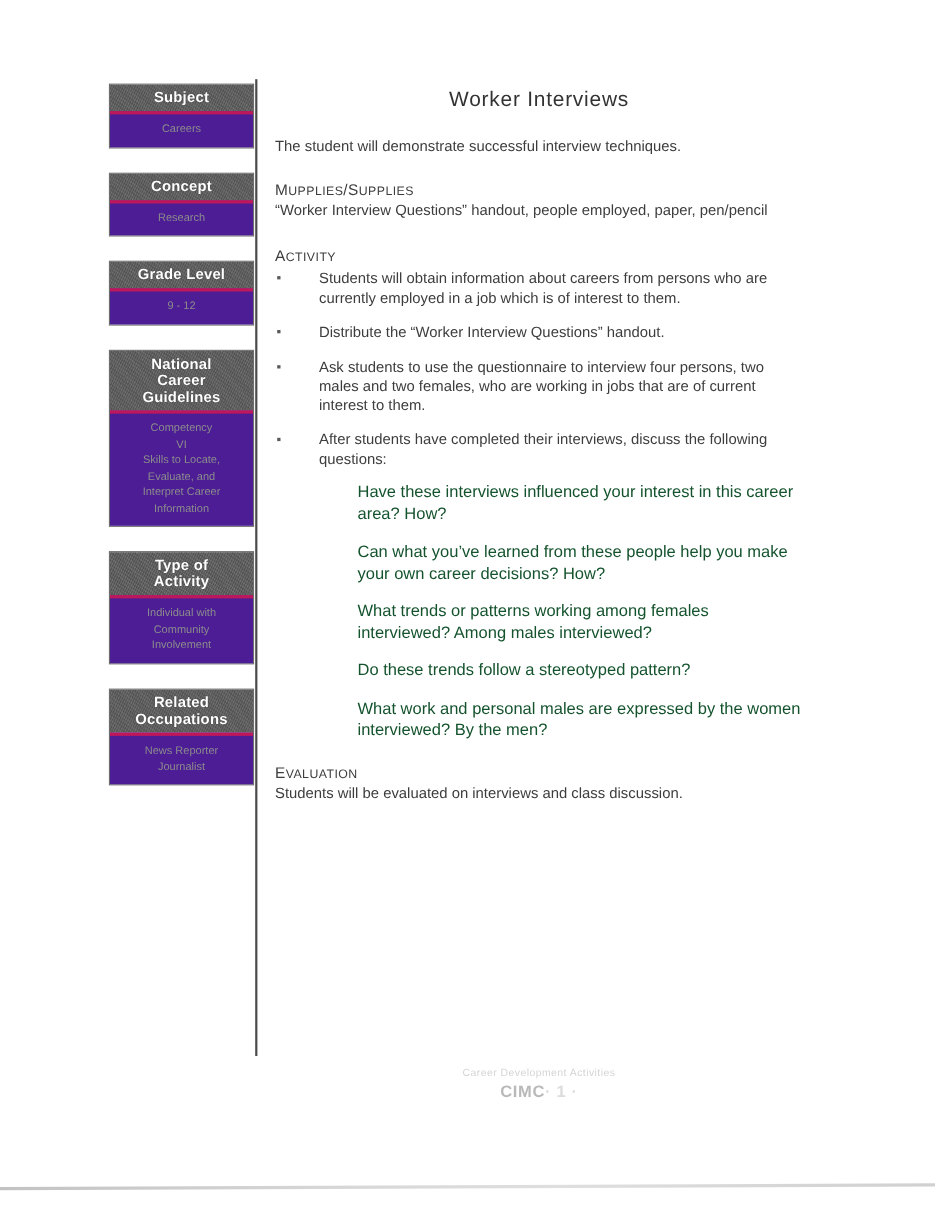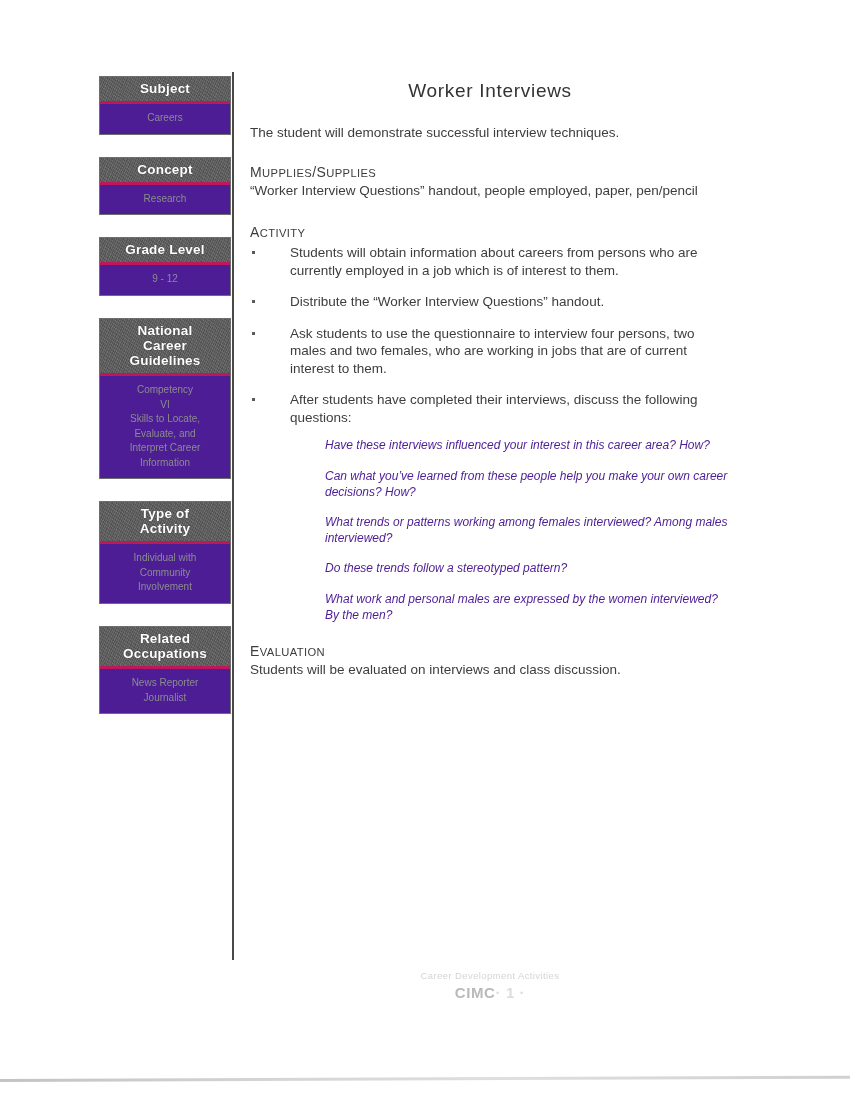--- a/index.html
+++ b/index.html
@@ -141,26 +141,25 @@
     width: 3px;
     height: 3px;
     background: #5a5a5a;
   }
   .q-list {
     margin: 12px 0 0 0;
     padding: 0;
     list-style: none;
   }
   .q-list li {
-    font-style: italic;
-    font-size: 12px;
+    font-size: 15px;
     line-height: 1.3;
     margin-bottom: 15px;
     padding-left: 35px;
-    color: #4c1d95;
+    color: #14532d;
   }
   .q-list li:last-child { margin-bottom: 4px; }
 
   #eval-block { margin-top: 6px; }
 
   
   #footer {
     position: absolute;
     left: 250px;
     top: 970px;

